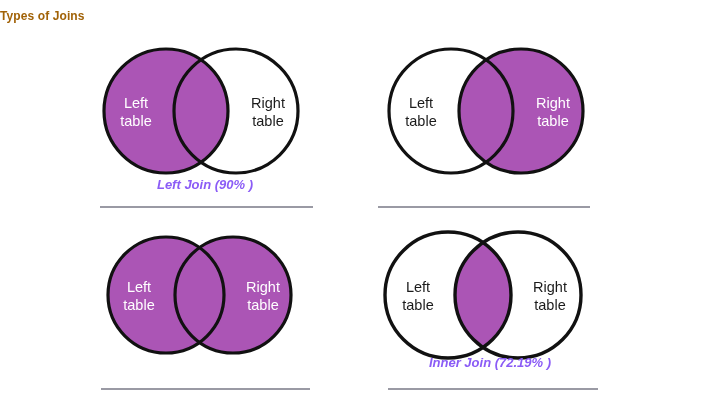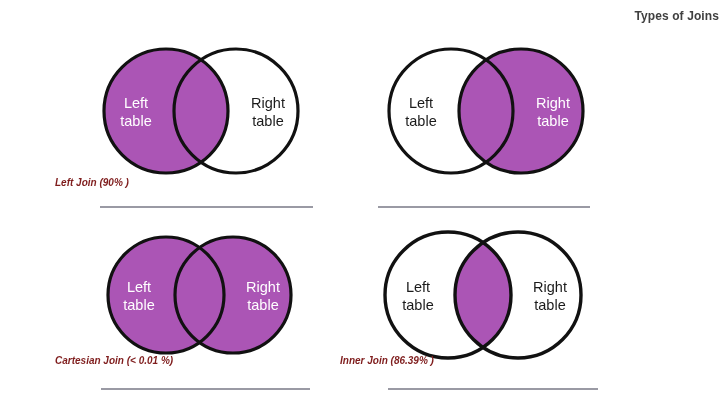--- a/index.html
+++ b/index.html
@@ -12,24 +12,24 @@
     height: 406px;
     position: relative;
     font-family: "Liberation Sans", sans-serif;
     overflow: hidden;
   }
   #page-title {
     position: absolute;
     top: 9px;
     left: 0;
     width: 719px;
-    text-align: right;
+    text-align: left;
     font-size: 12px;
     font-weight: bold;
-    color: #404040;
+    color: #a16207;
     letter-spacing: 0.1px;
   }
   .quadrant {
     position: absolute;
     width: 300px;
     height: 185px;
   }
   .q-tl { left: 55px;  top: 34px; }
   .q-tr { left: 340px; top: 34px; }
   .q-bl { left: 55px;  top: 216px; }
@@ -50,25 +50,25 @@
     font-size: 14.5px;
     fill: #ffffff;
   }
   .venn-label-text.dark {
     fill: #1b1b1b;
   }
   .join-caption {
     position: absolute;
     left: 0;
     width: 300px;
-    text-align: left;
-    font-size: 10px;
+    text-align: center;
+    font-size: 13px;
     font-weight: bold;
     font-style: italic;
-    color: #7f1d1d;
+    color: #8b5cf6;
     white-space: nowrap;
   }
   .caption-tl { top: 143px; }
   .caption-tr { top: 143px; }
   .caption-bl { top: 139px; }
   .caption-br { top: 139px; }
 
   .divider {
     position: absolute;
     height: 2px;
@@ -144,21 +144,20 @@
       <circle cx="111" cy="68" r="58" fill="#ab55b5"></circle>
       <circle cx="178" cy="68" r="58" fill="#ab55b5"></circle>
       <circle cx="111" cy="68" r="58" fill="none" stroke="#111111" stroke-width="3.2"></circle>
       <circle cx="178" cy="68" r="58" fill="none" stroke="#111111" stroke-width="3.2"></circle>
       <text class="venn-label-text" x="84" y="65" text-anchor="middle">Left</text>
       <text class="venn-label-text" x="84" y="83" text-anchor="middle">table</text>
       <text class="venn-label-text" x="208" y="65" text-anchor="middle">Right</text>
       <text class="venn-label-text" x="208" y="83" text-anchor="middle">table</text>
     </svg>
   </div>
-  <div class="join-caption caption-bl">Cartesian Join (&lt; 0.01 %)</div>
 </div>
 <div class="divider div-bl"></div>
 
 <div class="quadrant q-br">
   <div class="venn-wrap">
     <svg class="venn-svg" width="300" height="140" viewBox="0 0 300 140">
       <defs>
         <clipPath id="clip-left-br">
             <circle cx="108" cy="68" r="63"></circle>
           </clipPath>
@@ -169,15 +168,15 @@
         <circle cx="178" cy="68" r="63" fill="#ab55b5"></circle>
       </g>
       <circle cx="108" cy="68" r="63" fill="none" stroke="#111111" stroke-width="3.4"></circle>
       <circle cx="178" cy="68" r="63" fill="none" stroke="#111111" stroke-width="3.4"></circle>
       <text class="venn-label-text dark" x="78" y="65" text-anchor="middle">Left</text>
       <text class="venn-label-text dark" x="78" y="83" text-anchor="middle">table</text>
       <text class="venn-label-text dark" x="210" y="65" text-anchor="middle">Right</text>
       <text class="venn-label-text dark" x="210" y="83" text-anchor="middle">table</text>
     </svg>
   </div>
-  <div class="join-caption caption-br">Inner Join (86.39% )</div>
+  <div class="join-caption caption-br">Inner Join (72.19% )</div>
 </div>
 <div class="divider div-br"></div>
 
 </body></html>

